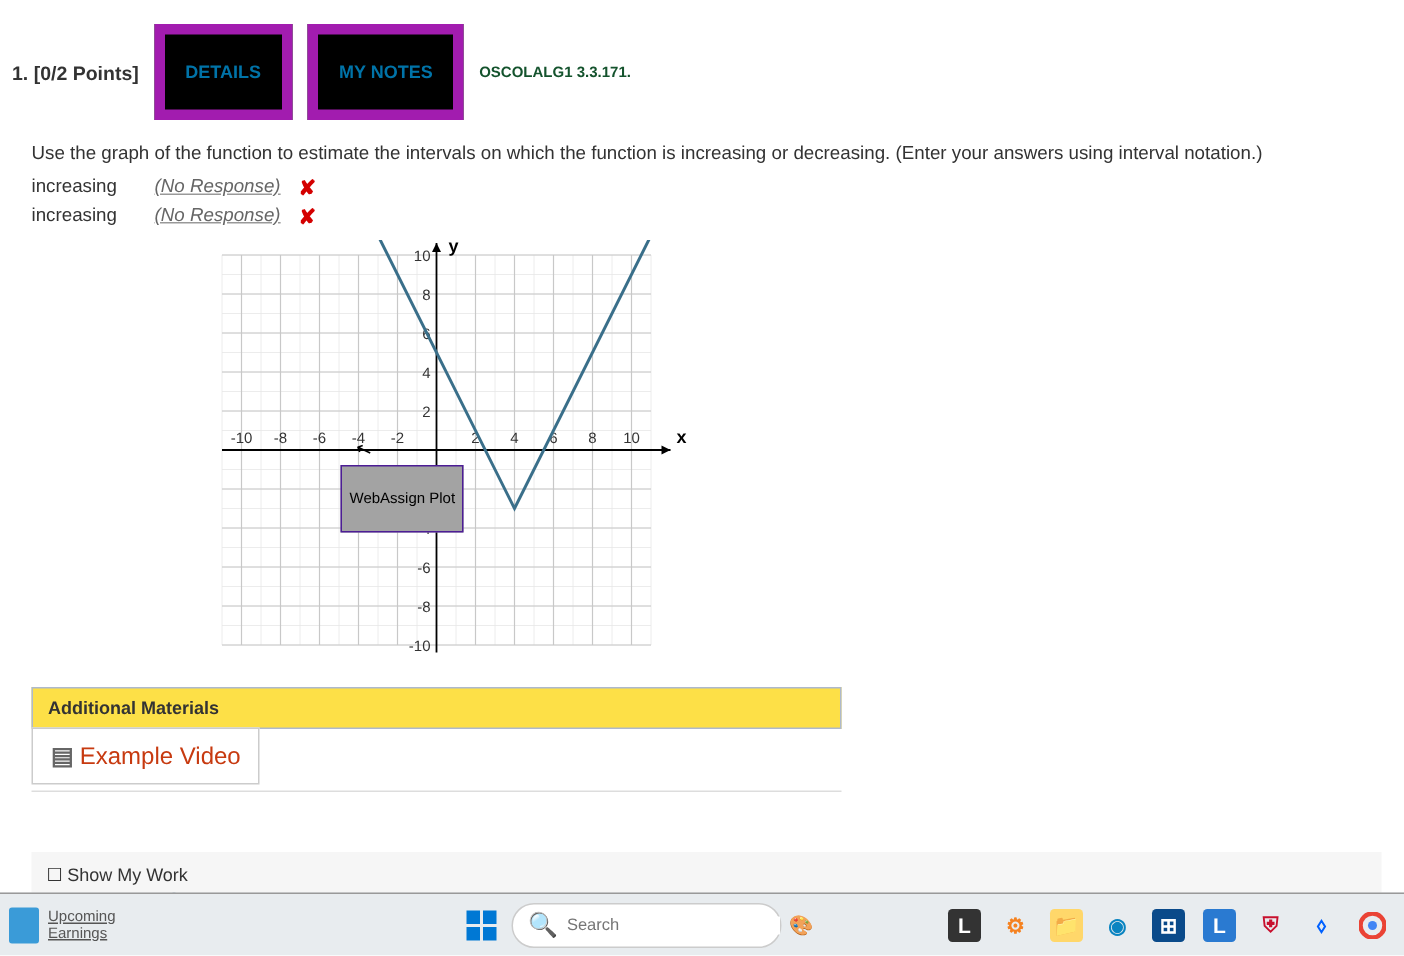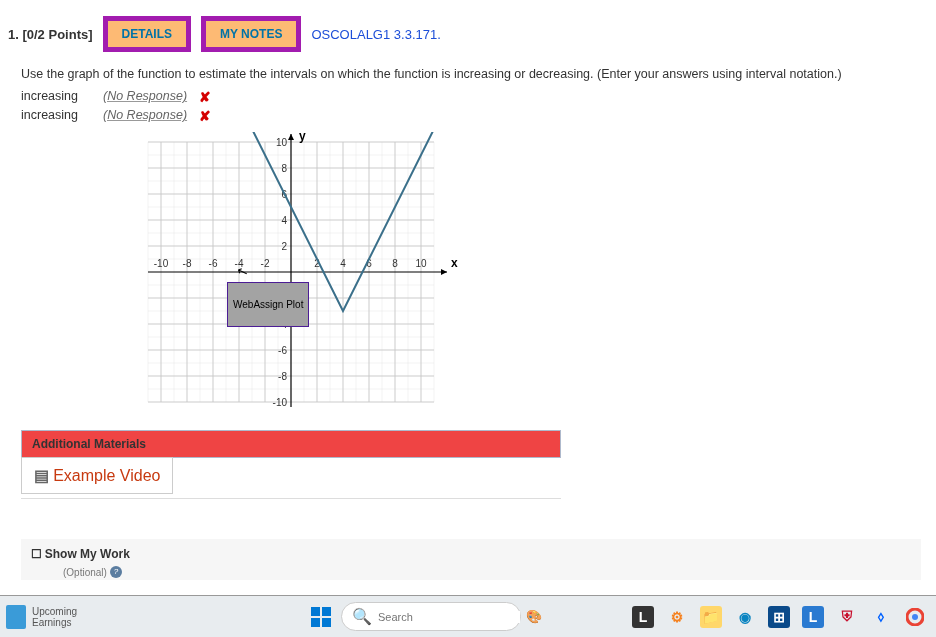--- a/index.html
+++ b/index.html
@@ -21,32 +21,32 @@
       padding: 4px 8px;
       gap: 10px;
       margin-top: 12px;
     }
     .question-number {
       font-size: 13px;
       font-weight: bold;
       color: #333;
     }
     .btn {
-      border: 5px solid #a21caf;
-      background: #fdba74;
-      padding: 6px 14px;
+      border: 7px solid #a21caf;
+      background: #000000;
+      padding: 18px 14px;
       font-size: 12px;
       font-weight: bold;
       color: #0073a8;
       cursor: pointer;
     }
     .course-id {
-      font-size: 13px;
-      font-weight: normal;
-      color: #1d4ed8;
+      font-size: 10px;
+      font-weight: bold;
+      color: #14532d;
     }
     .question-body {
       border: 1px solid transparent;
       padding: 10px 20px 0 20px;
     }
     .question-text {
       font-size: 12.5px;
       color: #333;
       margin-bottom: 8px;
     }
@@ -93,21 +93,21 @@
       top: 132px;
       font-size: 13px;
       z-index: 11;
       transform: rotate(-20deg);
     }
     .additional-materials {
       margin-top: 8px;
       width: 540px;
     }
     .am-header {
-      background: #ef4444;
+      background: #fde047;
       color: #333;
       font-size: 12px;
       font-weight: bold;
       padding: 6px 10px;
       border: 1px solid #aeb9cc;
     }
     .am-link {
       display: inline-block;
       border: 1px solid #ccc;
       background: #fff;
@@ -123,21 +123,21 @@
     }
     .show-my-work {
       margin-top: 40px;
       padding: 8px 10px 2px 10px;
       width: 900px;
       background: #f6f6f6;
     }
     .smw-title {
       font-size: 12px;
       color: #333;
-      font-weight: bold;
+      font-weight: normal;
     }
     .smw-optional {
       font-size: 10px;
       color: #777;
       margin-top: 4px;
       display: flex;
       align-items: center;
       gap: 3px;
       margin-left: 32px;
     }
@@ -175,20 +175,21 @@
       width: 20px;
       height: 24px;
       background: #3a9bd8;
       border-radius: 2px;
       position: relative;
     }
     .upcoming-text {
       font-size: 10px;
       color: #555;
       line-height: 1.1;
+      text-decoration: underline;
     }
     .taskbar-center {
       flex: 1;
       display: flex;
       justify-content: center;
       align-items: center;
       gap: 10px;
     }
     .win-start {
       display: grid;

